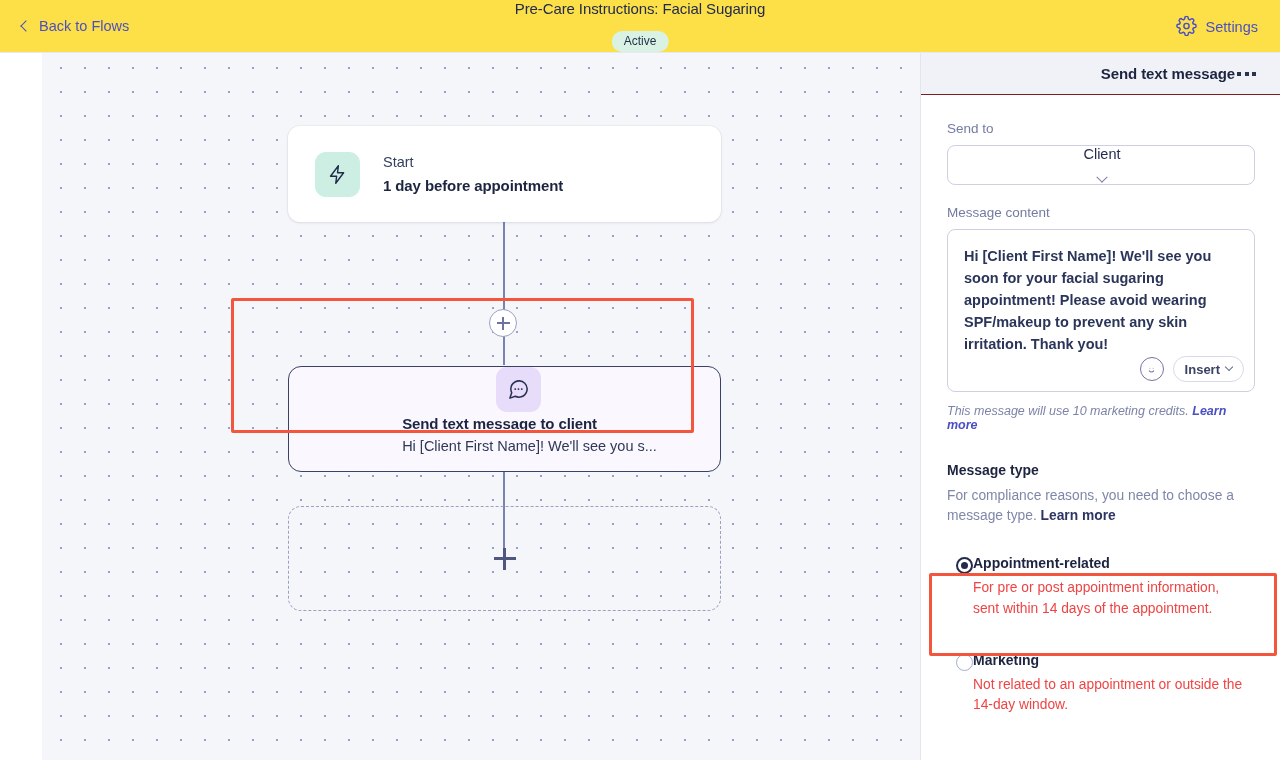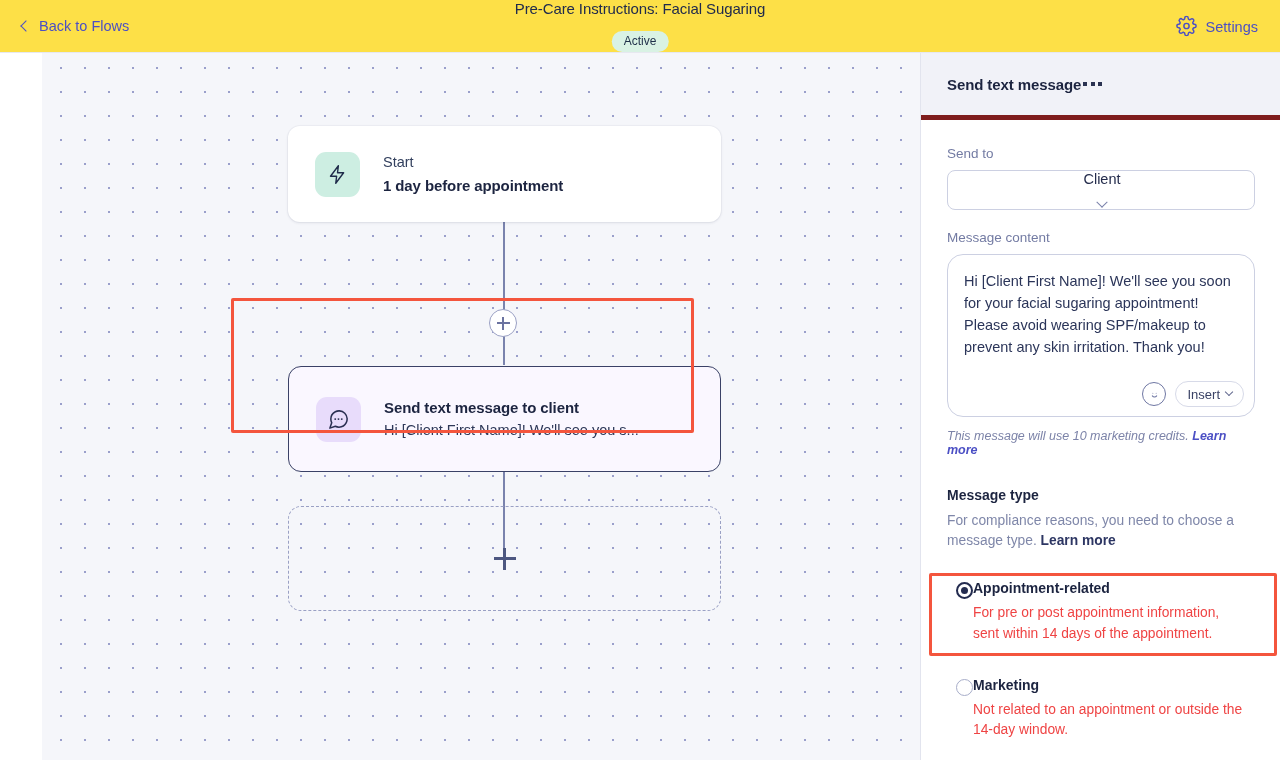--- a/index.html
+++ b/index.html
@@ -125,20 +125,21 @@
     position: absolute;
     left: 246px; top: 313px;
     width: 433px; height: 106px;
     background: #faf7ff;
     border: 1.6px solid #3a4166;
     border-radius: 13px;
     display: flex; align-items: center;
     padding-left: 27px;
     cursor: pointer;
     z-index: 2;
+    flex-direction: column;
   }
   .msg-node .card-main { font-size: 15px; font-weight: 700; color: #1c2440; }
   .msg-node .card-sub  { font-size: 14.5px; color: #2e3858; }
 
   .annot-rect {
     position: absolute;
     border: 3px solid #f4553d;
     border-radius: 2px;
     pointer-events: none;
     z-index: 6;
@@ -163,24 +164,24 @@
 
   
   .panel {
     position: absolute; top: 53px; left: 920px;
     width: 360px; height: 707px;
     background: #ffffff;
     border-left: 1px solid #e2e4ee;
     overflow: hidden;
   }
   .panel-head {
-    height: 67px;
+    height: 42px;
     background: #f1f2f8;
-    border-bottom: 5px solid #7f1d1d;
-    display: flex; align-items: center; justify-content: flex-start;
+    border-bottom: 1px solid #7f1d1d;
+    display: flex; align-items: center; justify-content: flex-end;
     padding: 0 22px 0 26px;
   }
   .panel-title { font-size: 15px; font-weight: 700; color: #1c2440; letter-spacing: -0.1px; }
   .dots-btn { display: flex; gap: 3.5px; cursor: pointer; padding: 6px 2px; }
   .dots-btn i { width: 4px; height: 4px; background: #2b3352; display: block; }
 
   .panel-body { padding: 26px 26px 0; }
 
   .field-label { font-size: 13.5px; color: #737ba3; margin-bottom: 9px; }
   .field-label.dark { color: #1c2440; font-weight: 700; font-size: 14px; }
@@ -196,23 +197,24 @@
   .chev-down {
     width: 8px; height: 8px;
     border-right: 1.5px solid #7a82ab;
     border-bottom: 1.5px solid #7a82ab;
     transform: rotate(45deg) translate(-2px,-2px);
   }
 
   .msg-box {
     margin-top: 0;
     width: 308px; height: 163px;
-    border: 1px solid #ccd0e2; border-radius: 16px;
+    border: 1px solid #ccd0e2; border-radius: 8px;
     position: relative; background: #fff;
     cursor: text;
+    font-weight: bold;
   }
   .msg-text {
     padding: 15px 16px 0;
     font-size: 14.5px; color: #2b3559; line-height: 1.52;
     white-space: pre-wrap;
   }
   .msg-tools {
     position: absolute; right: 10px; bottom: 9px;
     display: flex; align-items: center; gap: 9px;
   }

